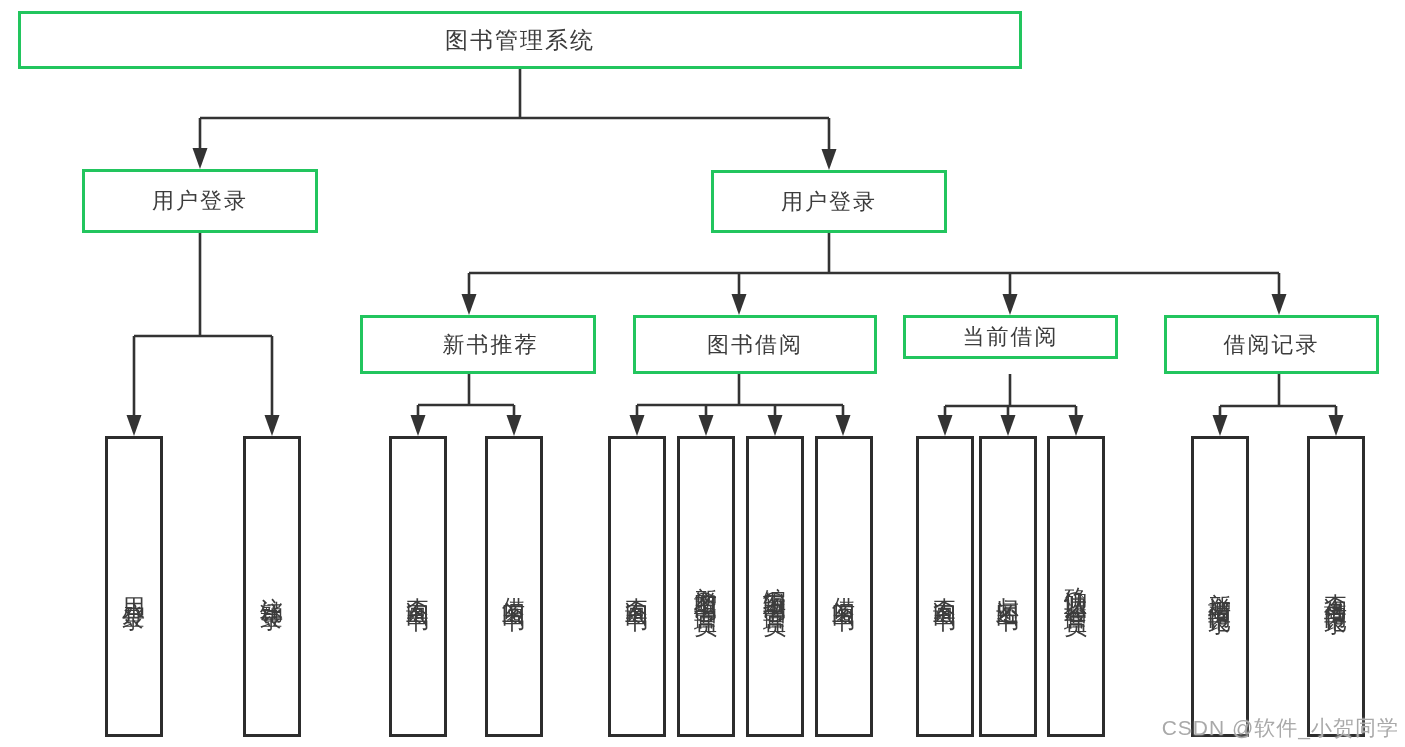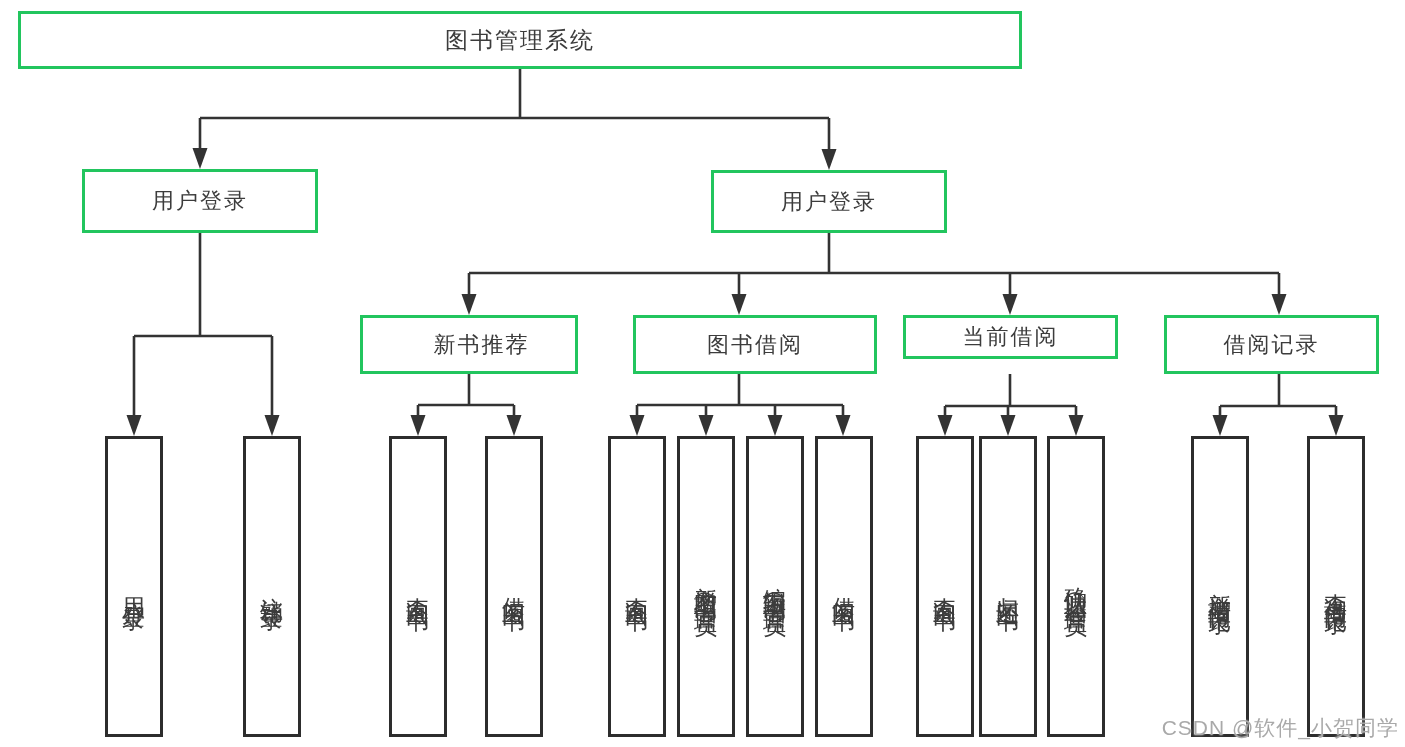--- a/index.html
+++ b/index.html
@@ -97,21 +97,21 @@
       <polygon points="1212.5,415 1227.5,415 1220,436"></polygon>
       <polygon points="1328.5,415 1343.5,415 1336,436"></polygon>
     </g>
   </svg>
 
   <div class="node root" style="left:18px; top:11px; width:1004px; height:58px;">图书管理系统</div>
 
   <div class="node" style="left:82px; top:169px; width:236px; height:64px;">用户登录</div>
   <div class="node" style="left:711px; top:170px; width:236px; height:63px;">用户登录</div>
 
-  <div class="node" style="left:360px; top:315px; width:218px; height:59px;padding-left:25px;">新书推荐</div>
+  <div class="node" style="left:360px; top:315px; width:236px; height:59px;padding-left:25px;">新书推荐</div>
   <div class="node" style="left:633px; top:315px; width:244px; height:59px;">图书借阅</div>
   <div class="node" style="left:903px; top:315px; width:215px; height:44px;">当前借阅</div>
   <div class="node" style="left:1164px; top:315px; width:215px; height:59px;">借阅记录</div>
 
   <div class="leaf" style="left:105px;">用户登录</div>
   <div class="leaf" style="left:243px;">注销登录</div>
 
   <div class="leaf" style="left:389px;">查询图书</div>
   <div class="leaf" style="left:485px;">借阅图书</div>
 

